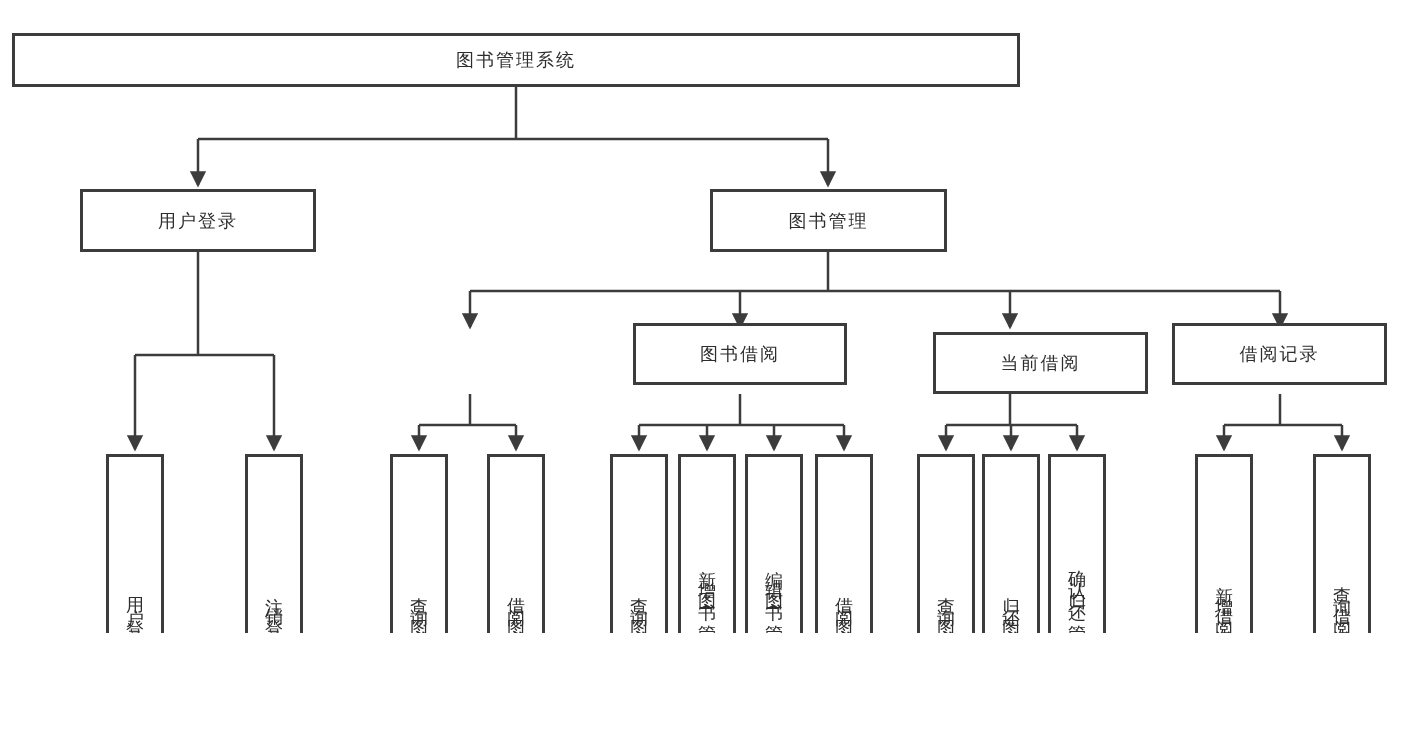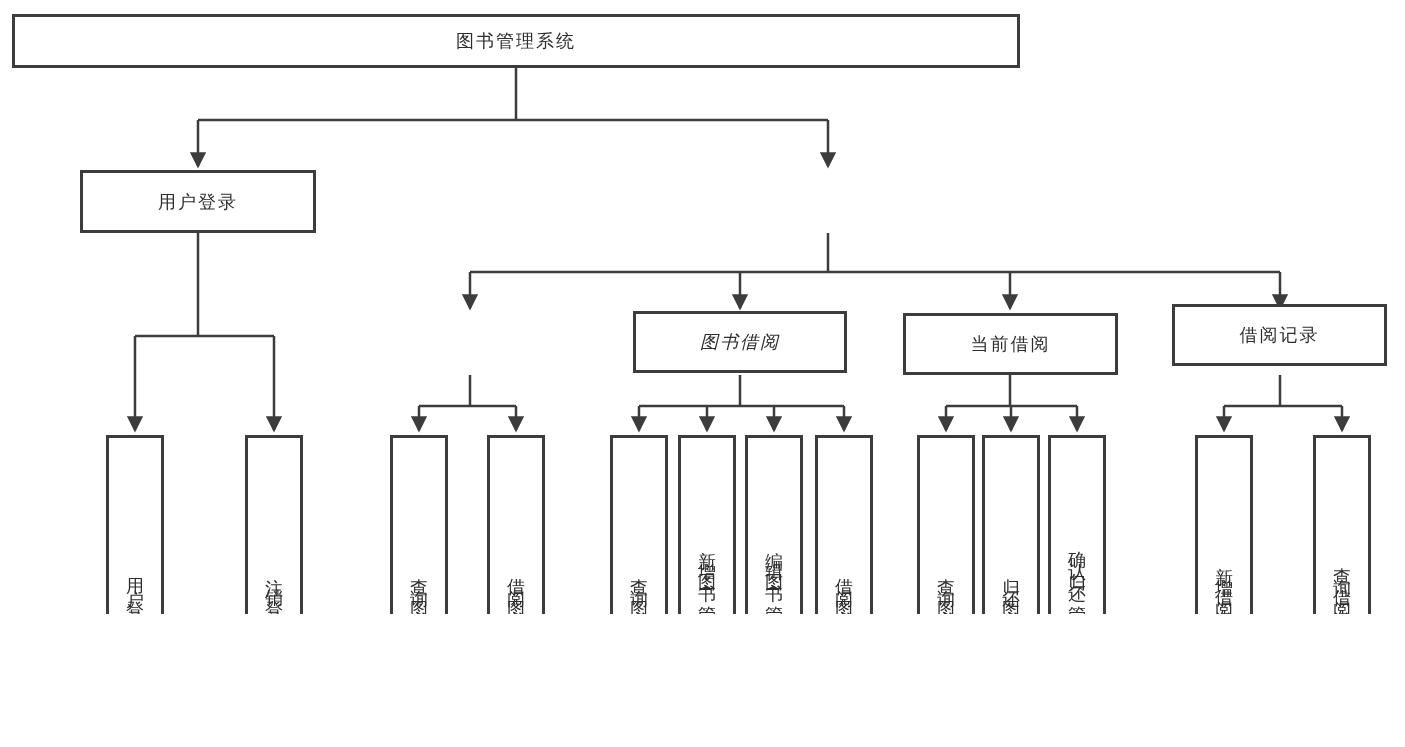--- a/index.html
+++ b/index.html
@@ -2,20 +2,21 @@
 <html><head>
 <meta charset="utf-8">
 <style>
   html,body{margin:0;padding:0;background:#ffffff;}
   .stage{
     position:relative;
     width:1405px;height:614px;
     background:#ffffff;
     font-family:"Liberation Sans","DejaVu Sans",sans-serif;
     overflow:hidden;
+    margin-top:19px;
   }
   .wires{position:absolute;left:0;top:0;width:1405px;height:747px;z-index:0;}
   .node{
     position:absolute;
     box-sizing:border-box;
     border:3px solid #3c3c3c;
     background:#ffffff;
     color:#2d2d2d;
     display:flex;align-items:center;justify-content:center;
     z-index:1;
@@ -96,23 +97,24 @@
         <path d="M1280 375 V406 M1224 406 H1342"></path>
         <line x1="1224" y1="406" x2="1224" y2="430" marker-end="url(#arrow)"></line>
         <line x1="1342" y1="406" x2="1342" y2="430" marker-end="url(#arrow)"></line>
       </g>
     </g>
   </svg>
 
   <div class="node h-node" style="left:12px;top:14px;width:1008px;height:54px;">图书管理系统</div>
 
   <div class="node h-node" style="left:80px;top:170px;width:236px;height:63px;">用户登录</div>
+  <div class="node h-node" style="left:710px;top:170px;width:237px;height:63px;">图书管理</div>
 
-  <div class="node h-node" style="left:633px;top:311px;width:214px;height:62px;font-style:italic;">图书借阅</div>
-  <div class="node h-node" style="left:903px;top:313px;width:215px;height:62px;">当前借阅</div>
+  <div class="node h-node" style="left:633px;top:304px;width:214px;height:62px;">图书借阅</div>
+  <div class="node h-node" style="left:933px;top:313px;width:215px;height:62px;">当前借阅</div>
   <div class="node h-node" style="left:1172px;top:304px;width:215px;height:62px;">借阅记录</div>
 
   <div class="node leaf" style="left:106px;top:435px;width:58px;height:302px;">用户登录</div>
   <div class="node leaf" style="left:245px;top:435px;width:58px;height:302px;">注销登录</div>
 
   <div class="node leaf" style="left:390px;top:435px;width:58px;height:302px;">查询图书</div>
   <div class="node leaf" style="left:487px;top:435px;width:58px;height:302px;">借阅图书</div>
 
   <div class="node leaf" style="left:610px;top:435px;width:58px;height:302px;">查询图书</div>
   <div class="node leaf" style="left:678px;top:435px;width:58px;height:302px;">新增图书（管理员）</div>

